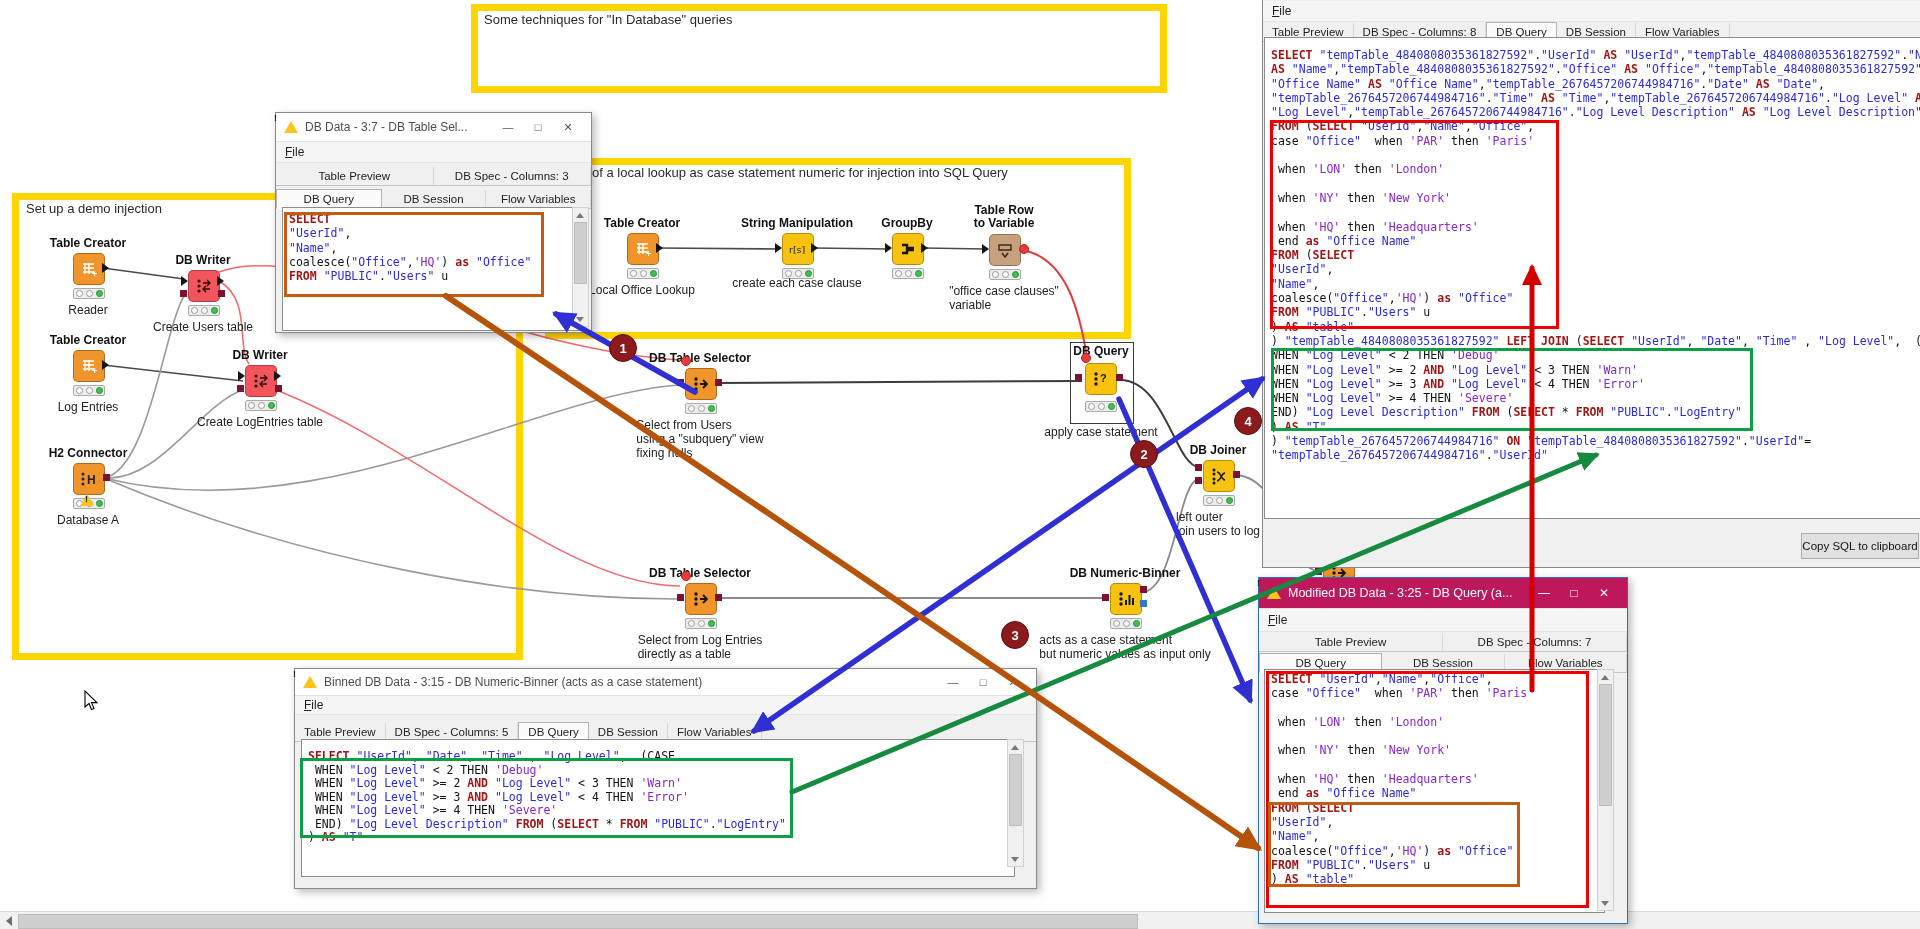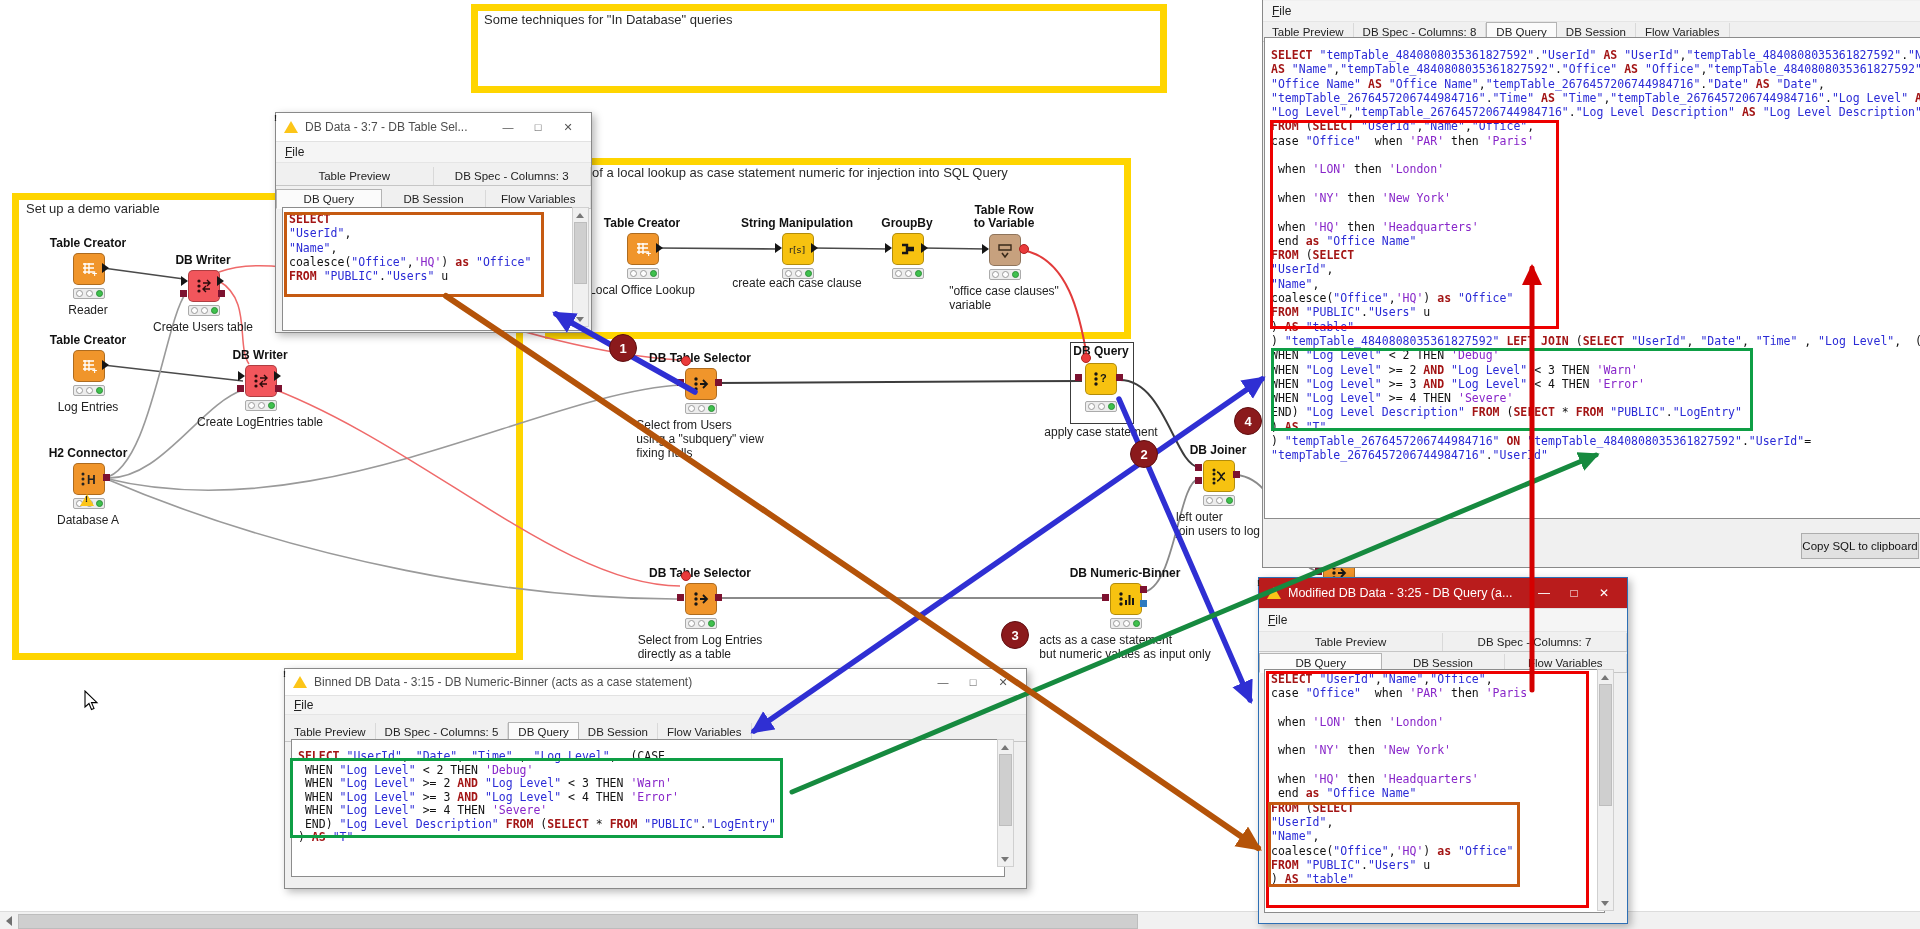--- a/index.html
+++ b/index.html
@@ -27,21 +27,21 @@
     border:1px solid #b02020;z-index:4}
   .selbox{position:absolute;border:1px solid #3c3c3c;z-index:2}
   .warn-tri{position:absolute;width:0;height:0;border-left:7px solid transparent;
     border-right:7px solid transparent;border-bottom:12px solid #fcc518;z-index:5}
   .warn-tri::after{content:"!";position:absolute;left:-2px;top:0px;font:bold 9px "Liberation Sans",sans-serif;color:#222}
   
   .win{position:absolute;background:#f0f0f0;border:1px solid #898989;
     box-shadow:3px 3px 8px rgba(0,0,0,.28)}
   .titlebar{height:26px;display:flex;align-items:center;padding:0 8px;gap:7px;background:#ffffff;
     border-bottom:1px solid #e2e2e2}
-  .titlebar.blue{background:#b91c1c;height:30px}
+  .titlebar.blue{background:#be185d;height:30px}
   .title{font-size:12px;color:#4d4d4d;flex:1;white-space:nowrap;overflow:hidden}
   .titlebar.blue .title{color:#fff;font-size:12.5px}
   .winbtns{display:flex;gap:0;align-items:center}
   .wbtn{width:30px;text-align:center;font-size:11px;color:#555}
   .titlebar.blue .wbtn{color:#fff;font-size:12px}
   .menubar{height:20px;display:flex;align-items:center;background:#f5f5f5;border-bottom:1px solid #e5e5e5}
   .menu{font-size:12px;color:#222;padding:1px 9px}
   .menu::first-letter{text-decoration:underline}
   .tabbar{display:flex;background:#f0f0f0;border-bottom:1px solid #c6c6c6;font-size:11.5px;color:#222;align-items:flex-end}
   .tabbar .tab{padding:3px 9px;border-right:1px solid #d9d9d9;white-space:nowrap;overflow:hidden}
@@ -72,21 +72,21 @@
   .cursor{position:absolute;z-index:30}
   .g-text{font-family:"DejaVu Sans",sans-serif}
 </style>
 </head>
 <body>
 
 <div class="ybox" style="left:471px;top:4px;width:682px;height:75px"></div>
 <span class="ylabel" style="left:484px;top:12px">Some techniques for "In Database" queries</span>
 
 <div class="ybox" style="left:12px;top:193px;width:497px;height:453px"></div>
-<span class="ylabel" style="left:26px;top:201px">Set up a demo variable</span>
+<span class="ylabel" style="left:26px;top:201px">Set up a demo injection</span>
 
 <div class="ybox" style="left:545px;top:158px;width:572px;height:167px"></div>
 <span class="ylabel" style="left:592px;top:165px">of a local lookup as case statement numeric for injection into SQL Query</span>
 
 <svg class="layer" width="1920" height="929">
   <g fill="none">
     <path d="M103,268 L184,279" stroke="#4a4a4a" stroke-width="1.6"></path>
     <path d="M103,365 L243,381" stroke="#4a4a4a" stroke-width="1.6"></path>
     <path d="M104,478 C150,470 165,320 186,293" stroke="#9a9a9a" stroke-width="1.6"></path>
     <path d="M104,478 C160,482 200,404 243,390" stroke="#9a9a9a" stroke-width="1.6"></path>
@@ -488,21 +488,21 @@
       <div class="sqlline">END) <span class="q">"Log Level Description"</span> <span class="k">FROM</span> (<span class="k">SELECT</span> * <span class="k">FROM</span> <span class="q">"PUBLIC"</span>.<span class="q">"LogEntry"</span></div>
       <div class="sqlline">) <span class="k">AS</span> <span class="q">"T"</span></div>
       <div class="sqlline">) <span class="q">"tempTable_2676457206744984716"</span> <span class="k">ON</span> <span class="q">"tempTable_4840808035361827592"</span>.<span class="q">"UserId"</span>=</div>
       <div class="sqlline"><span class="q">"tempTable_2676457206744984716"</span>.<span class="q">"UserId"</span></div>
     </div>
   <div class="rbox" style="left:7px;top:123px;width:283px;height:203px"></div>
   <div class="gbox" style="left:8px;top:351px;width:476px;height:77px"></div>
   <div class="btn" style="left:538px;top:536px;width:116px;height:24px">Copy SQL to clipboard</div>
 </div>
 
-<div class="win" style="left:284px;top:668px;width:741px;height:219px;z-index:11">
+<div class="win" style="left:294px;top:668px;width:741px;height:219px;z-index:11">
   <div class="titlebar" style="height:26px">
     <span class="warn-tri" style="position:static"></span>
     <span class="title">Binned DB Data - 3:15 - DB Numeric-Binner (acts as a case statement)</span>
     <span class="winbtns">
       <span class="wbtn">—</span>
       <span class="wbtn">□</span>
       <span class="wbtn">✕</span>
     </span>
   </div>
   <div class="menubar" style="height:18px">

